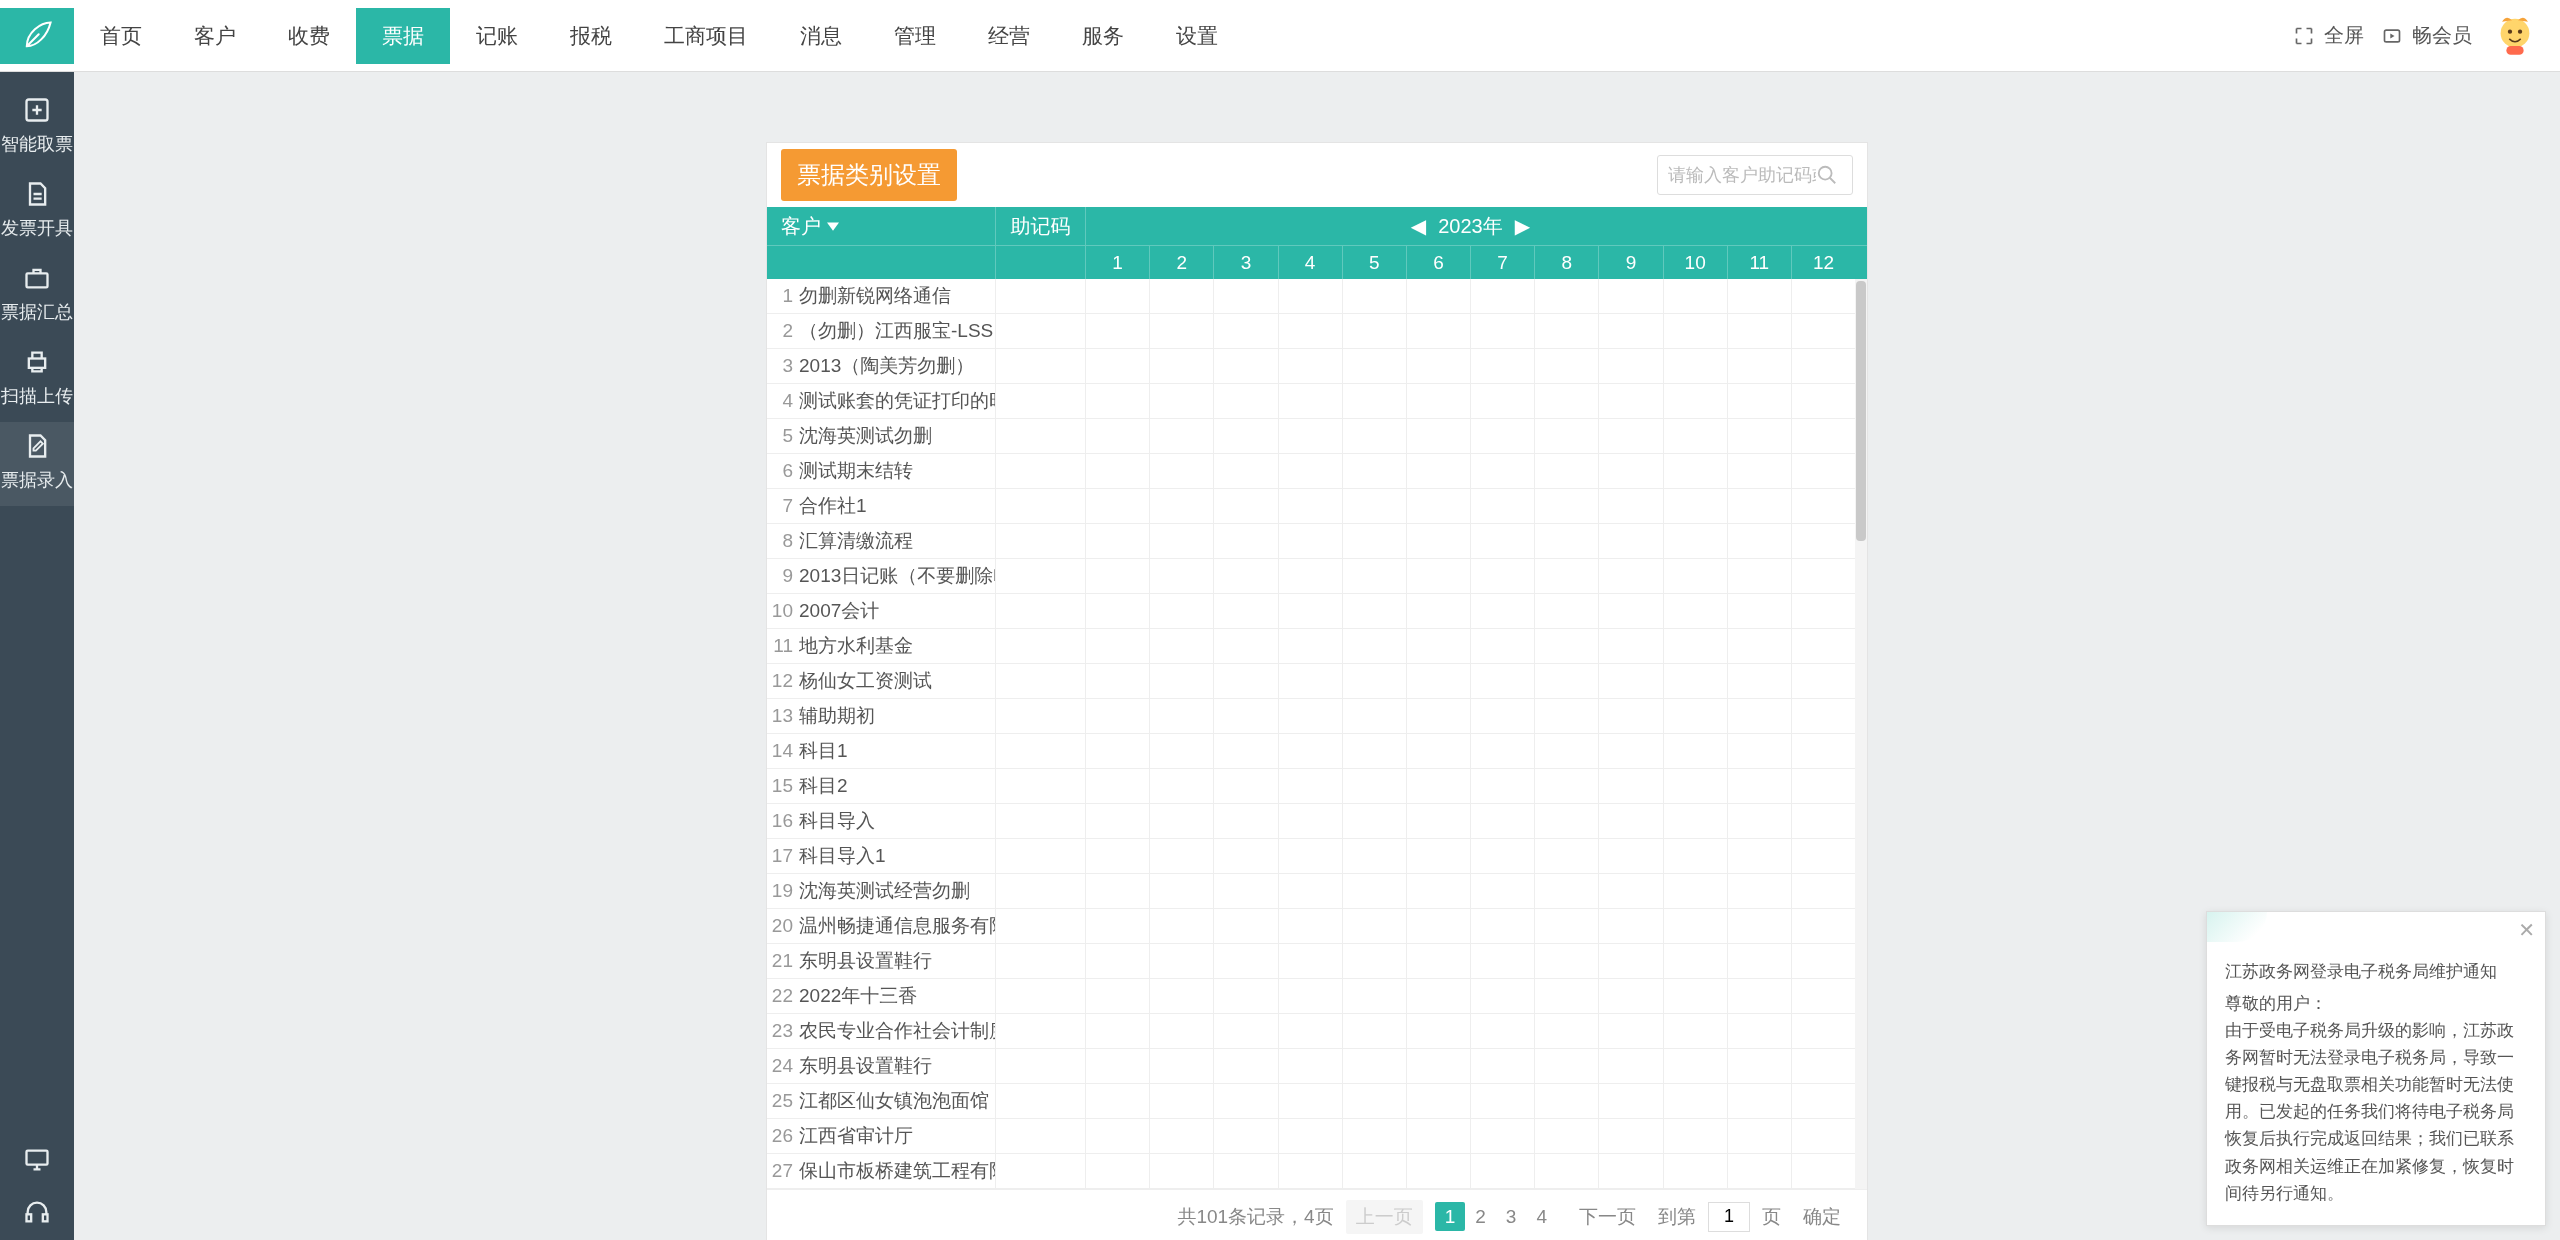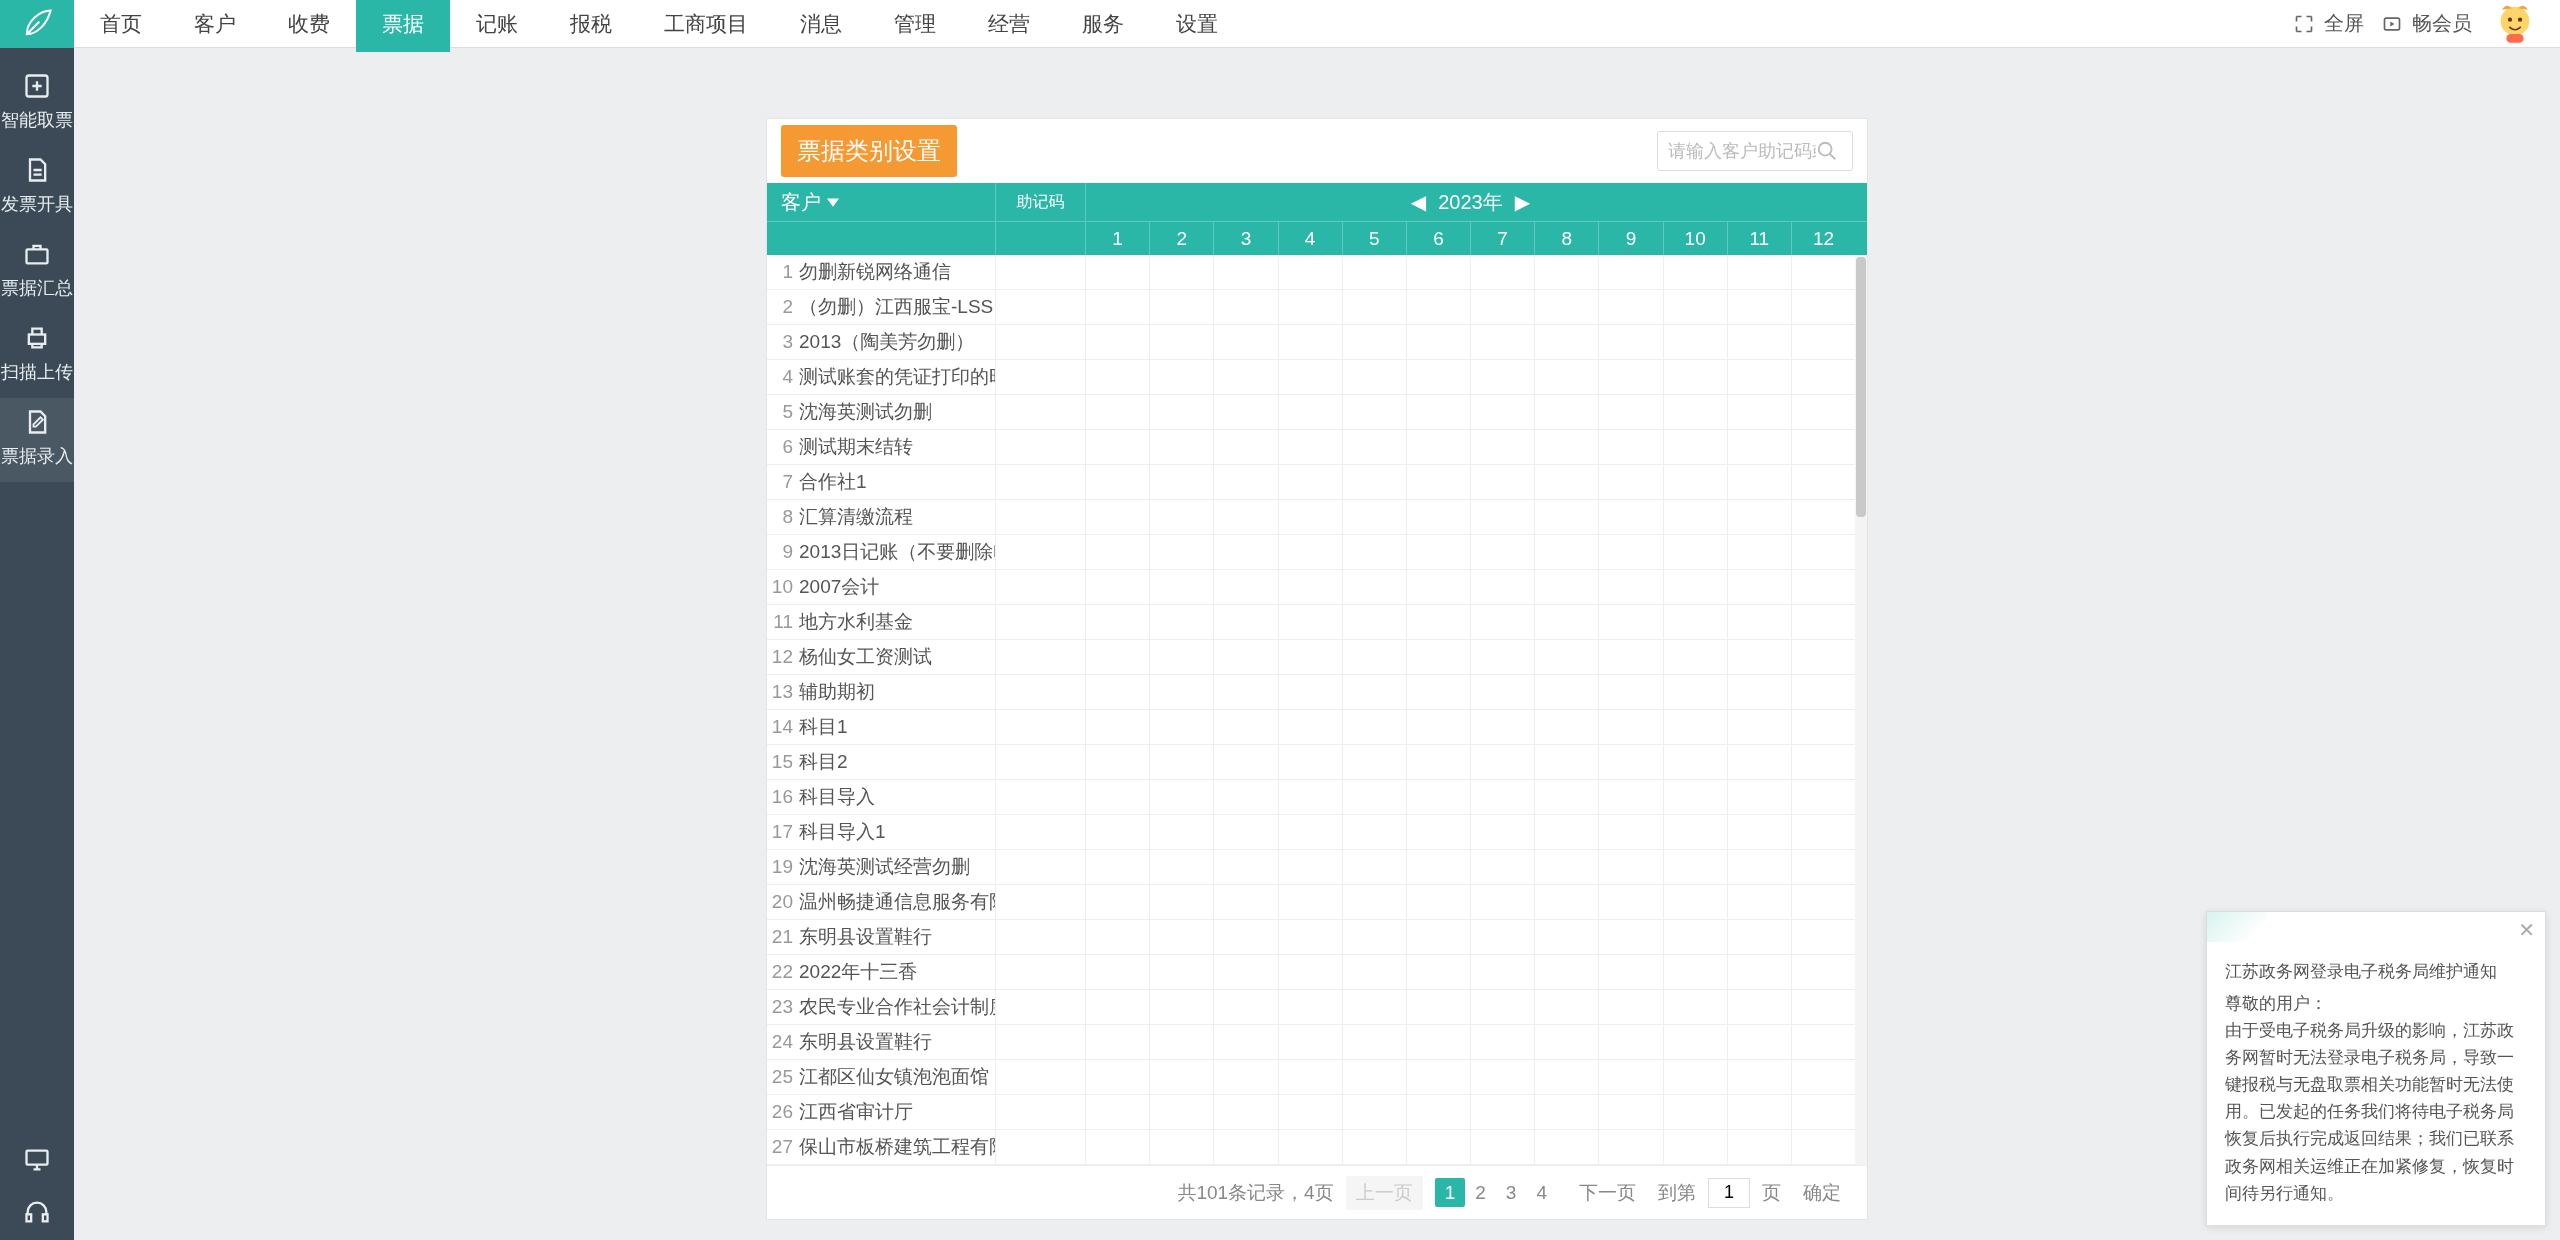--- a/index.html
+++ b/index.html
@@ -1,20 +1,20 @@
 <!DOCTYPE html>
 <html><head>
 <meta charset="utf-8">
 <style>
   * { margin: 0; padding: 0; box-sizing: border-box; }
   html, body { width: 2560px; height: 1240px; font-family: "Microsoft YaHei", Arial, sans-serif; font-size: 19px; color:#333; background:#eceeef; overflow:hidden; }
   .app { width:100%; height:100%; display:flex; flex-direction:column; }
 
   
-  .topbar { height:48px; background:#fff; display:flex; align-items:center; border-bottom:1px solid #ddd; }
+  .topbar { height:72px; background:#fff; display:flex; align-items:center; border-bottom:1px solid #ddd; }
   .brand { width:74px; height:56px; background:#2bb7a7; display:flex; align-items:center; justify-content:center; }
   .brand svg { width:34px; height:34px; }
   .topnav { display:flex; height:56px; }
   .topnav .item { padding:0 26px; display:flex; align-items:center; cursor:pointer; font-size:21px; color:#444; }
   .topnav .item.active { background:#2bb7a7; color:#fff; }
   .top-right { margin-left:auto; display:flex; align-items:center; gap:18px; padding-right:20px; color:#555; font-size:20px; }
   .top-right .icon-btn { display:flex; align-items:center; gap:10px; cursor:pointer; }
   .avatar { width:50px; height:50px; display:flex; align-items:center; justify-content:center; }
 
   
@@ -33,21 +33,21 @@
   .btn-orange { background:#f59a33; color:#fff; border:none; padding:10px 16px; font-size:24px; border-radius:3px; cursor:pointer; }
   .search { margin-left:auto; display:flex; align-items:center; border:1px solid #ddd; border-radius:3px; height:40px; padding:0 10px; width:196px; color:#bbb; background:#fff; }
   .search input { border:none; outline:none; width:148px; font-size:18px; color:#333; background:transparent; }
   .search input::placeholder { color:#bbb; }
   .search svg { width:22px; height:22px; }
 
   .thead { background:#2bb7a7; color:#fff; }
   .thead-row1 { display:flex; height:38px; }
   .thead-row2 { display:flex; height:34px; border-top:1px solid rgba(255,255,255,0.25); }
   .th-customer { width:228px; display:flex; align-items:center; padding-left:14px; gap:6px; font-size:20px; }
-  .th-code { width:90px; display:flex; align-items:center; justify-content:center; font-size:16px; border-left:1px solid rgba(255,255,255,0.25); }
+  .th-code { width:90px; display:flex; align-items:center; justify-content:center; font-size:20px; border-left:1px solid rgba(255,255,255,0.25); }
   .th-year { flex:1; display:flex; align-items:center; justify-content:center; gap:12px; font-size:20px; border-left:1px solid rgba(255,255,255,0.25); }
   .th-year .tri { cursor:pointer; }
   .th-spacer1 { width:228px; }
   .th-spacer2 { width:90px; border-left:1px solid rgba(255,255,255,0.25); }
   .th-month { flex:1; display:flex; align-items:center; justify-content:center; border-left:1px solid rgba(255,255,255,0.25); font-size:19px; }
   .th-scroll { width:12px; background:#2bb7a7; }
 
   .tbody-wrap { display:flex; }
   .tbody { flex:1; }
   .tbody .row { display:flex; height:35px; border-bottom:1px solid #eee; font-size:19px; color:#555; }

